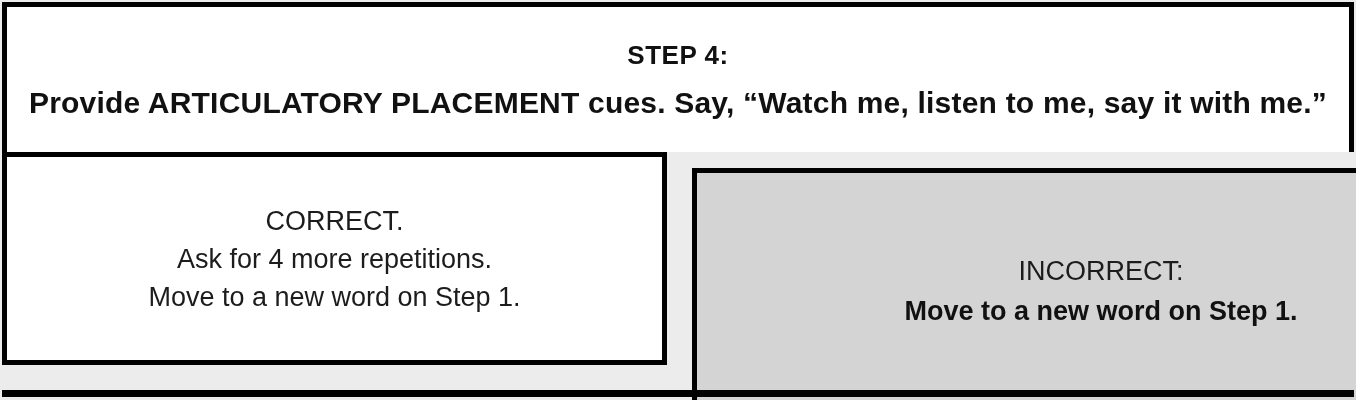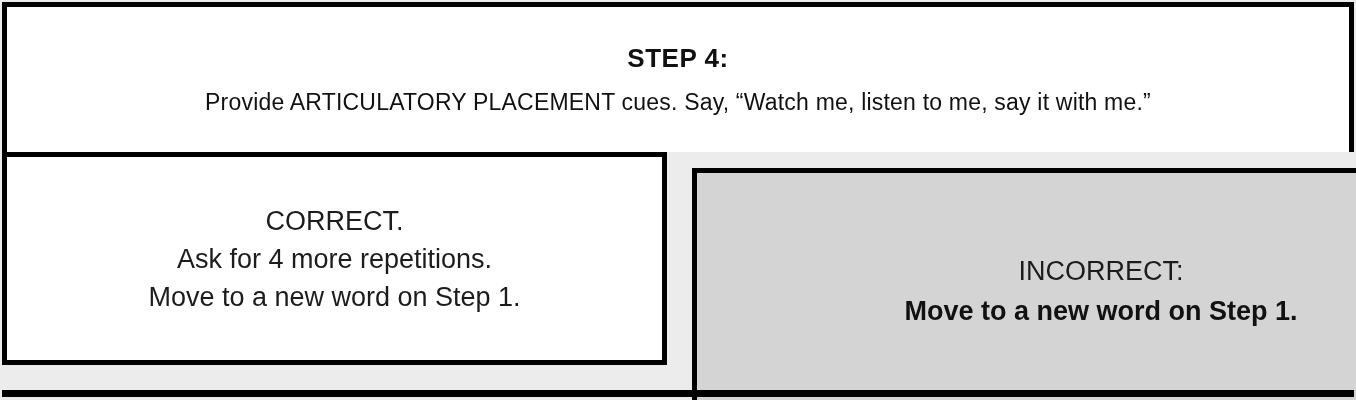--- a/index.html
+++ b/index.html
@@ -41,22 +41,22 @@
     border-bottom: none;
     padding: 0 4px;
   }
   .header-title {
     font-weight: bold;
     font-size: 26px;
     letter-spacing: 0.5px;
     margin-bottom: 15px;
   }
   .header-instruction {
-    font-weight: normal;
-    font-size: 23px;
+    font-weight: bold;
+    font-size: 30px;
     letter-spacing: 0.2px;
     white-space: nowrap;
   }
   .correct-box {
     left: 2px;
     top: 152px;
     width: 665px;
     height: 213px;
   }
   .incorrect-box {

